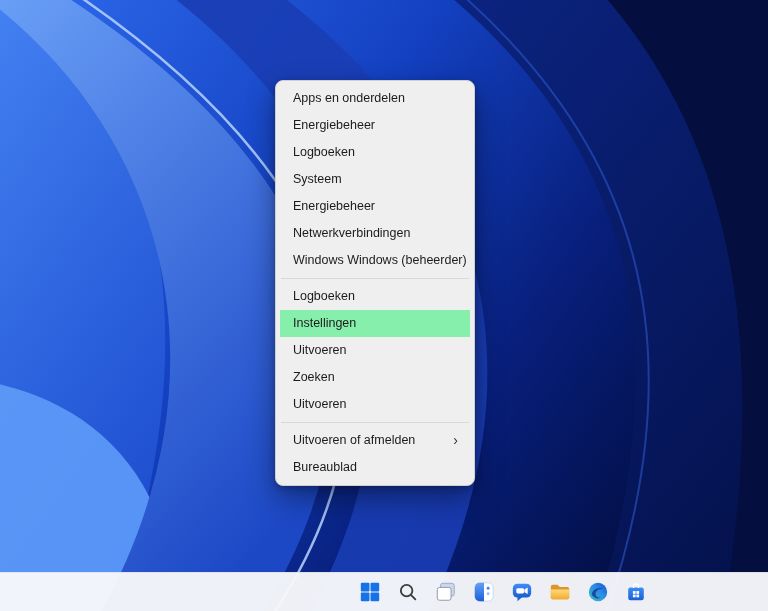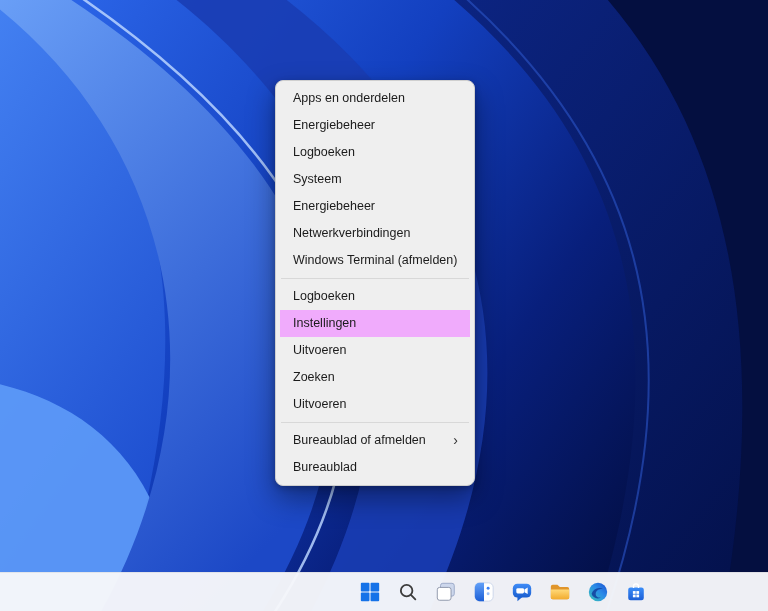--- a/index.html
+++ b/index.html
@@ -17,21 +17,21 @@
     background:#efefef;border:1px solid #cfcfcf;border-radius:8px;
     box-shadow:0 12px 28px rgba(0,0,0,.38), 0 2px 6px rgba(0,0,0,.22);
     padding:4px 4px;box-sizing:border-box;color:#1b1b1b;font-size:12.5px;
   }
   .mi{
     height:27px;line-height:27px;padding:0 12px 0 13px;
     white-space:nowrap;cursor:default;
   }
   .mi.row{display:flex;align-items:center;justify-content:space-between;}
   .mi.row span{line-height:27px;}
-  .mi.highlight{background:#f0abfc;}
+  .mi.highlight{background:#86efac;}
   .arrow{color:#333;font-size:14px;}
   .msep{height:1px;background:#d8d8d8;margin:4px 1px;}
 
   
   .taskbar{
     position:absolute;left:0;right:0;bottom:0;height:38px;z-index:4;
     background:rgba(246,247,250,.97);
     border-top:1px solid rgba(0,0,0,.06);
   }
   .ticons{
@@ -81,34 +81,34 @@
   </svg>
 </div>
 
 <div class="menu">
   <div class="mi">Apps en onderdelen</div>
   <div class="mi">Energiebeheer</div>
   <div class="mi">Logboeken</div>
   <div class="mi">Systeem</div>
   <div class="mi">Energiebeheer</div>
   <div class="mi">Netwerkverbindingen</div>
-  <div class="mi">Windows Terminal (afmelden)</div>
+  <div class="mi">Windows Windows (beheerder)</div>
 
   <div class="msep"></div>
 
   <div class="mi">Logboeken</div>
   <div class="mi highlight">Instellingen</div>
   <div class="mi">Uitvoeren</div>
   <div class="mi">Zoeken</div>
   <div class="mi">Uitvoeren</div>
 
   <div class="msep"></div>
 
   <div class="mi row">
-    <span>Bureaublad of afmelden</span>
+    <span>Uitvoeren of afmelden</span>
     <span class="arrow">›</span>
   </div>
   <div class="mi">Bureaublad</div>
 </div>
 
 <div class="taskbar">
   <div class="ticons">
 
     <div class="tbtn">
       <svg width="22" height="22" viewBox="0 0 24 24">

